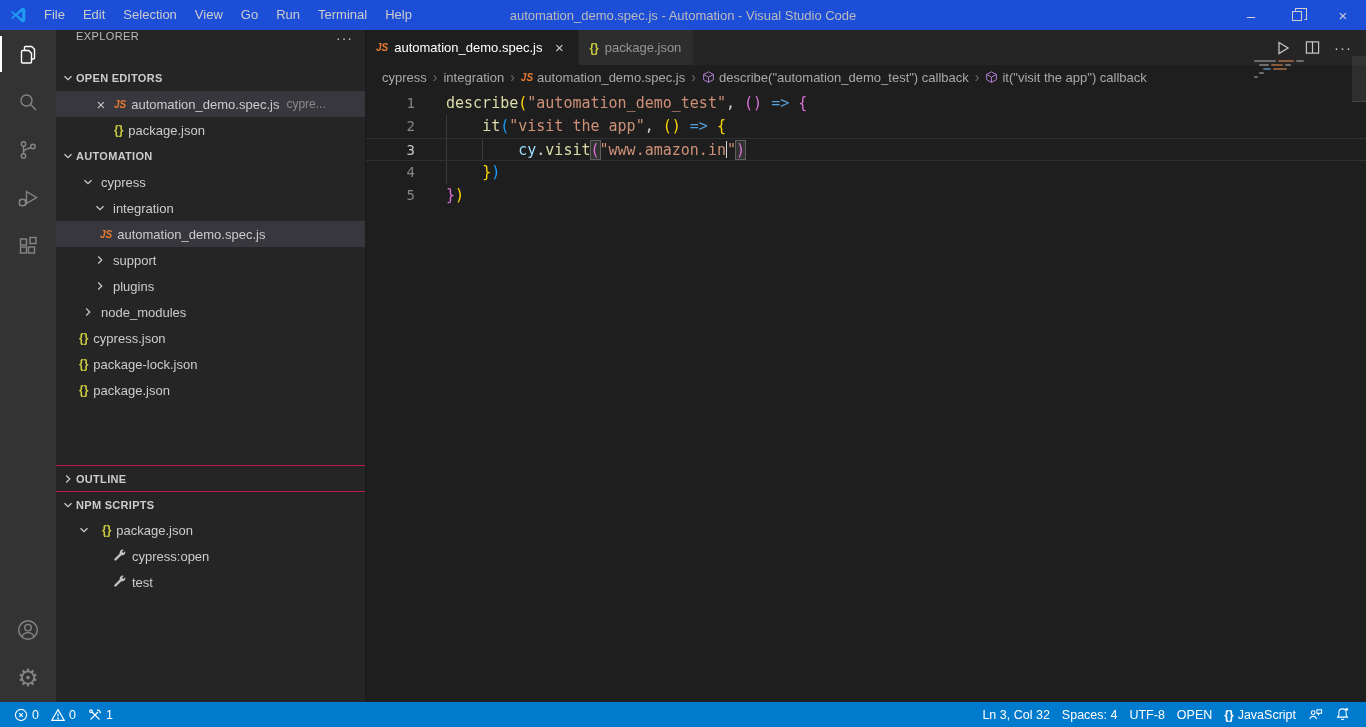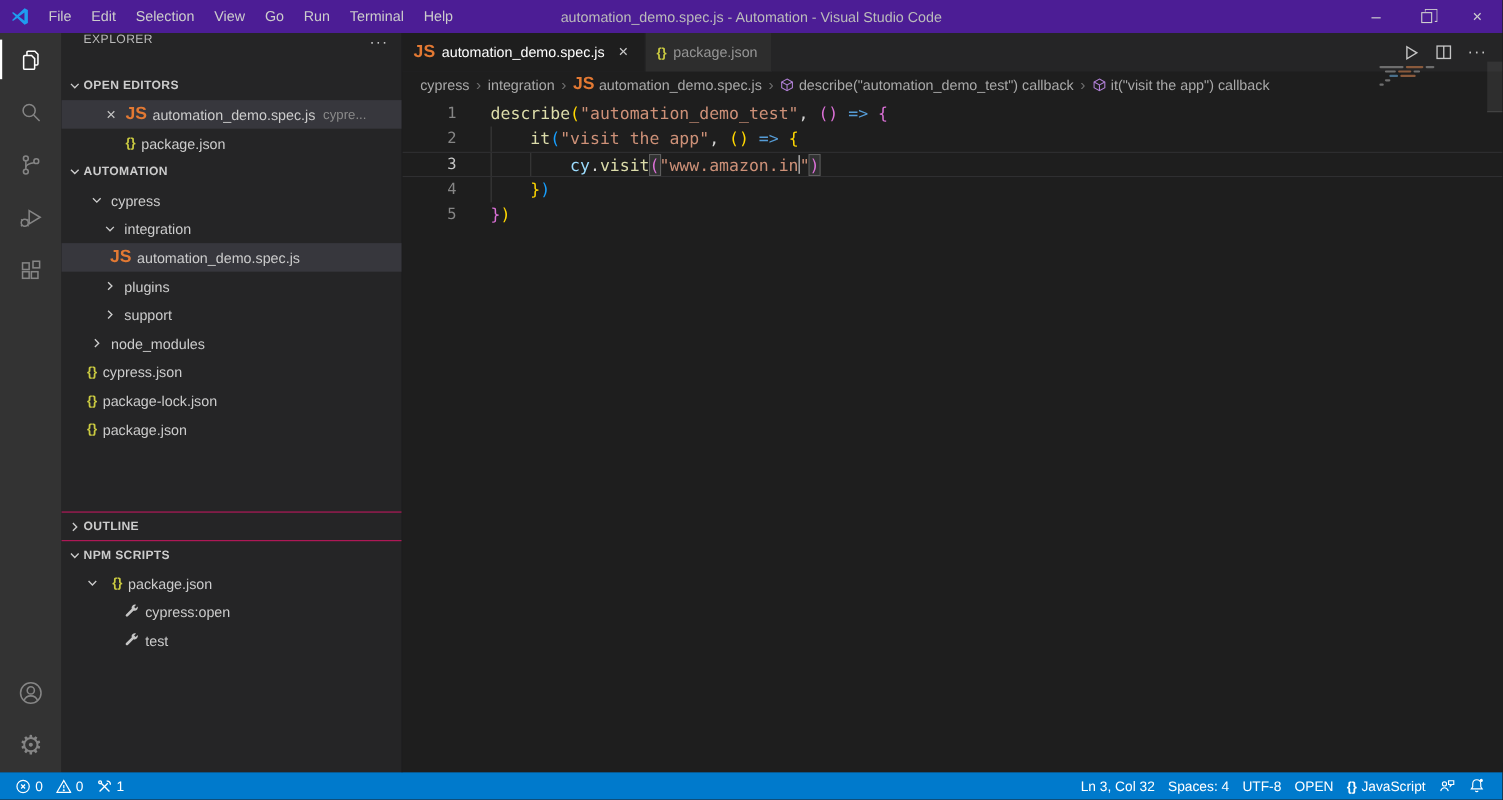--- a/index.html
+++ b/index.html
@@ -1,20 +1,20 @@
 <!DOCTYPE html>
 <html><head>
 <meta charset="utf-8">
 <style>
   * { margin:0; padding:0; box-sizing:border-box; }
   html,body { width:1366px; height:727px; overflow:hidden; background:#1e1e1e;
     font-family:"Liberation Sans", sans-serif; -webkit-font-smoothing:antialiased; }
 
   
-  .titlebar { height:30px; background:#4c1d95; display:flex; align-items:center; color:#cccccc; font-size:13px; position:relative; }
+  .titlebar { height:30px; background:#1d4ed8; display:flex; align-items:center; color:#cccccc; font-size:13px; position:relative; }
   .vscode-logo { width:18px; height:18px; margin:0 8px 0 9px; }
   .menu-item { padding:0 9px; height:30px; line-height:30px; cursor:default; }
   .win-title { position:absolute; left:0; right:0; text-align:center; color:#bbbbbb; pointer-events:none; }
   .win-controls { margin-left:auto; display:flex; height:30px; z-index:2; }
   .win-btn { width:46px; height:30px; display:flex; align-items:center; justify-content:center; color:#cfcfcf; font-size:15px; }
   .restore-glyph { width:10px; height:10px; border:1px solid #cfcfcf; position:relative; margin-top:2px; }
   .restore-glyph::before { content:""; position:absolute; left:2px; top:-4px; width:10px; height:10px; border:1px solid #cfcfcf; border-left-width:1px; clip-path:polygon(0 0,100% 0,100% 100%,78% 100%,78% 22%,0 22%); }
 
   
   .shell { display:flex; height:672px; }
@@ -34,21 +34,21 @@
   .sb-header .dots { margin-left:auto; color:#c5c5c5; font-size:14px; letter-spacing:1px; }
   .sec-head { height:26px; display:flex; align-items:center; font-size:11px; font-weight:700; color:#cccccc; padding-left:4px; letter-spacing:.3px; }
   .sec-head.bordered { border-top:1px solid #be185d; }
   .chev { width:16px; height:16px; flex:0 0 16px; display:inline-flex; align-items:center; justify-content:center; }
   .chev svg { stroke:#cccccc; }
   .chev.right svg { transform:rotate(-90deg); }
   .row { height:26px; display:flex; align-items:center; white-space:nowrap; }
   .row.sel { background:#37373d; }
   .lbl { margin-left:5px; }
   .detail { margin-left:7px; color:#8a8a8a; font-size:12px; }
-  .js-badge { font-size:16px; font-weight:700; color:#e37933; font-family:"Liberation Sans",sans-serif; }
+  .js-badge { font-size:10px; font-weight:700; color:#e37933; font-family:"Liberation Sans",sans-serif;font-style:italic; }
   .json-badge { font-size:12px; font-weight:700; color:#cbcb41; }
   .close-x { color:#c5c5c5; font-size:15px; width:18px; text-align:center; }
   .spacer-62 { height:62px; }
   .wrench { width:14px; height:14px; }
 
   
   .editor-col { flex:1; display:flex; flex-direction:column; background:#1e1e1e; position:relative; }
   .tabbar { height:35px; background:#252526; display:flex; align-items:stretch; }
   .tab { display:flex; align-items:center; gap:6px; padding:0 10px; font-size:13px; border-right:1px solid #252526; }
   .tab.active { background:#1e1e1e; color:#ffffff; }
@@ -221,29 +221,29 @@
     <div class="row sel" style="padding-left:44px">
       <span class="js-badge">JS</span>
       <span class="lbl">automation_demo.spec.js</span>
     </div>
     <div class="row" style="padding-left:36px">
       <span class="chev right">
           <svg width="14" height="14" viewBox="0 0 16 16" fill="none" stroke-width="1.4">
             <path d="M4 6l4 4 4-4"></path>
           </svg>
         </span>
-      <span class="lbl">plugins</span>
+      <span class="lbl">support</span>
     </div>
     <div class="row" style="padding-left:36px">
       <span class="chev right">
           <svg width="14" height="14" viewBox="0 0 16 16" fill="none" stroke-width="1.4">
             <path d="M4 6l4 4 4-4"></path>
           </svg>
         </span>
-      <span class="lbl">support</span>
+      <span class="lbl">plugins</span>
     </div>
     <div class="row" style="padding-left:24px">
       <span class="chev right">
           <svg width="14" height="14" viewBox="0 0 16 16" fill="none" stroke-width="1.4">
             <path d="M4 6l4 4 4-4"></path>
           </svg>
         </span>
       <span class="lbl">node_modules</span>
     </div>
     <div class="row" style="padding-left:23px">

